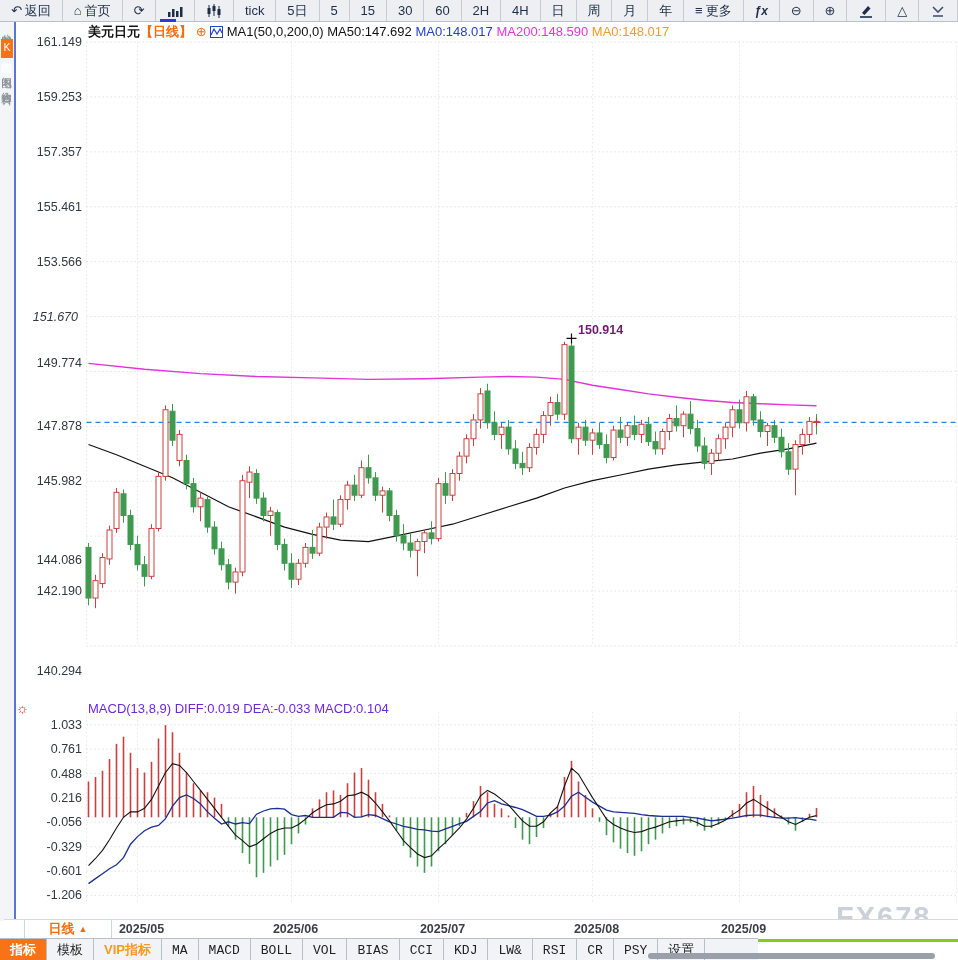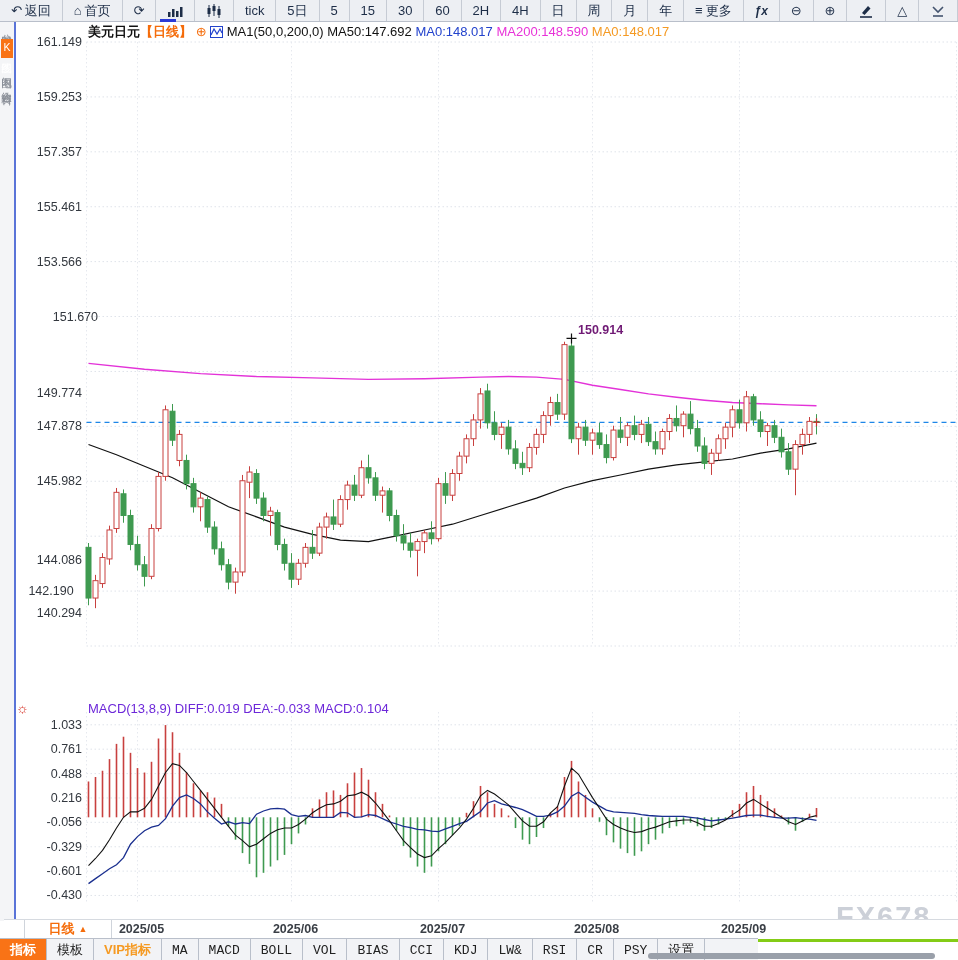--- a/index.html
+++ b/index.html
@@ -576,27 +576,27 @@
     <div class="tab cjk">设置</div>
   </div>
 <div class="hscroll"></div>
 <div class="watermark">FX678</div>
 
 <div class="ylab" style="left: 20px; top: 35px;">161.149</div>
 <div class="ylab" style="left: 20px; top: 89.9117px;">159.253</div>
 <div class="ylab" style="left: 20px; top: 144.823px;">157.357</div>
 <div class="ylab" style="left: 20px; top: 199.735px;">155.461</div>
 <div class="ylab" style="left: 20px; top: 254.618px;">153.566</div>
-<div class="ylab" style="left: 36px; top: 309.53px;">151.670</div>
-<div class="ylab" style="left: 20px; top: 386px; text-align: right;">149.774</div>
+<div class="ylab" style="left: 16px; top: 309.53px; font-style: italic;">151.670</div>
+<div class="ylab" style="left: 20px; top: 356px; text-align: right;">149.774</div>
 <div class="ylab" style="left: 20px; top: 419.353px;">147.878</div>
 <div class="ylab" style="left: 20px; top: 474.265px;">145.982</div>
 <div class="ylab" style="left: 20px; top: 529.177px; margin-top: 24px;">144.086</div>
-<div class="ylab" style="left: 20px; top: 584.088px; text-align: center;">142.190</div>
-<div class="ylab" style="left: 20px; top: 606px;">140.294</div>
+<div class="ylab" style="left: 20px; top: 584.088px;">142.190</div>
+<div class="ylab" style="left: 20px; top: 664px;">140.294</div>
 <div class="ylab" style="left: 20px; top: 717.805px;">1.033</div>
 <div class="ylab" style="left: 20px; top: 742.16px;">0.761</div>
 <div class="ylab" style="left: 20px; top: 766.604px;">0.488</div>
 <div class="ylab" style="left: 20px; top: 790.959px;">0.216</div>
 <div class="ylab" style="left: 20px; top: 815.314px;">-0.056</div>
 <div class="ylab" style="left: 20px; top: 839.759px;">-0.329</div>
 <div class="ylab" style="left: 20px; top: 864.114px;">-0.601</div>
-<div class="ylab" style="left: 20px; top: 888.468px;">-0.430</div>
+<div class="ylab" style="left: 20px; top: 888.468px;">-1.206</div>
 
 </body></html>

